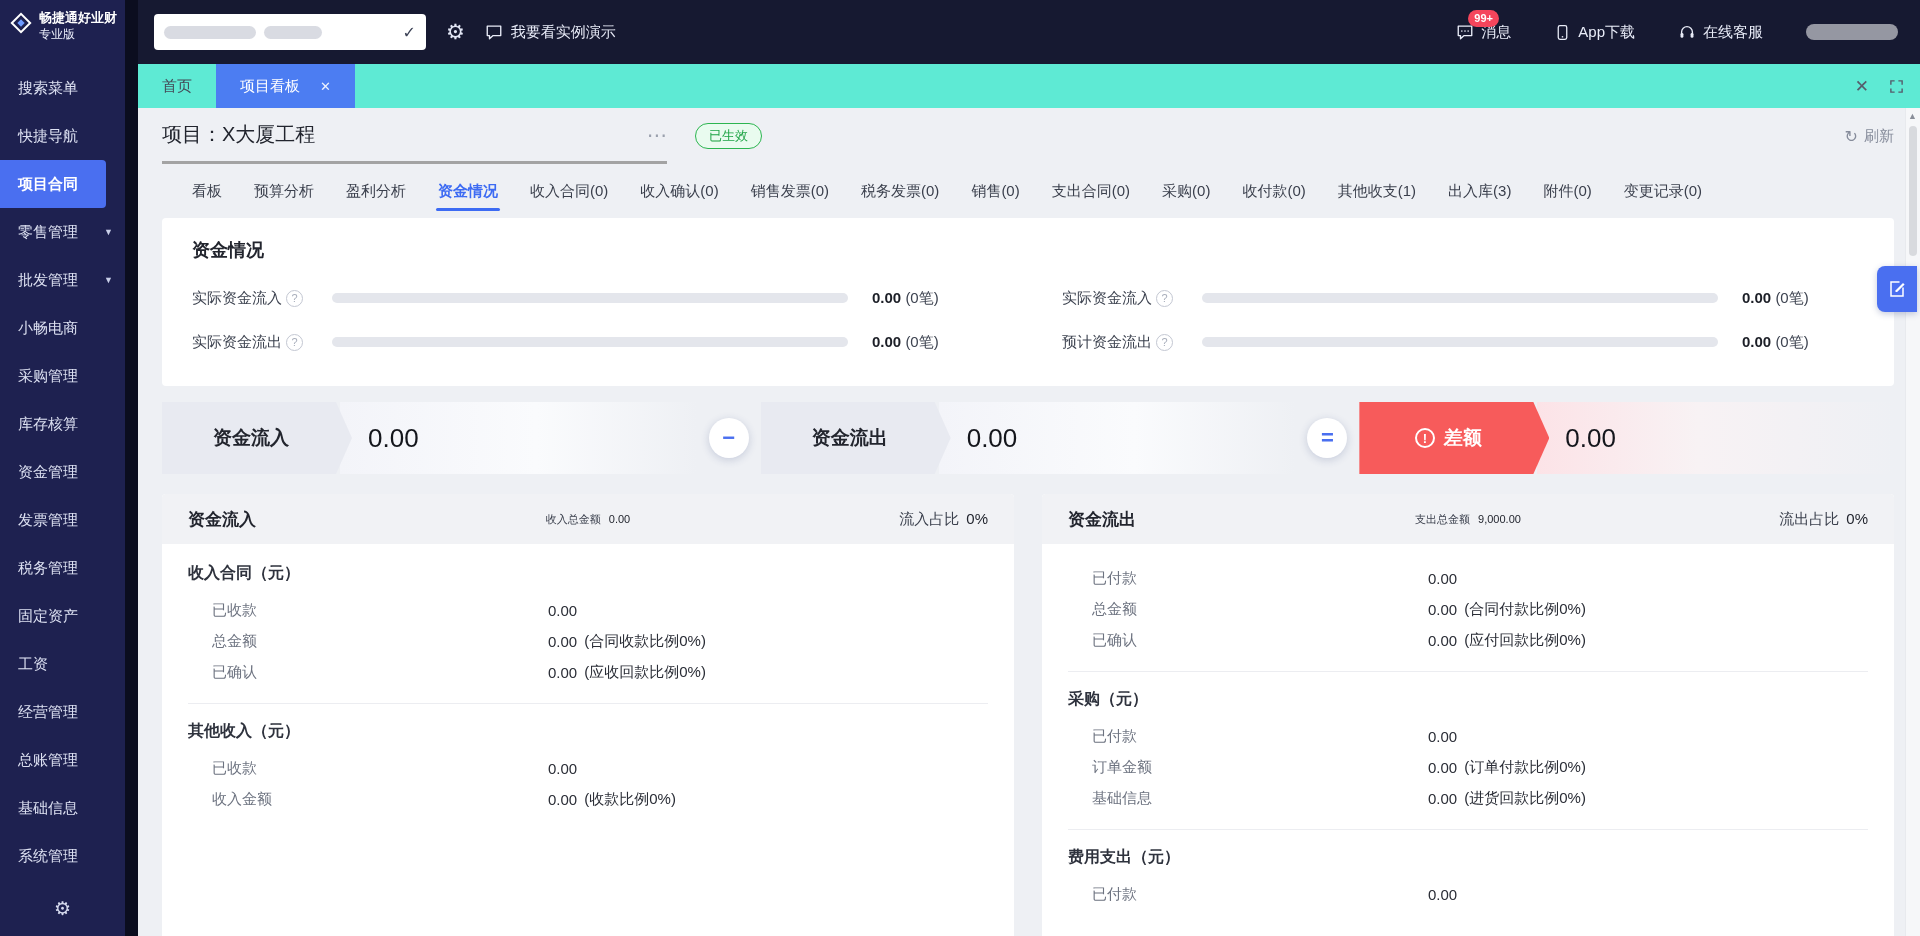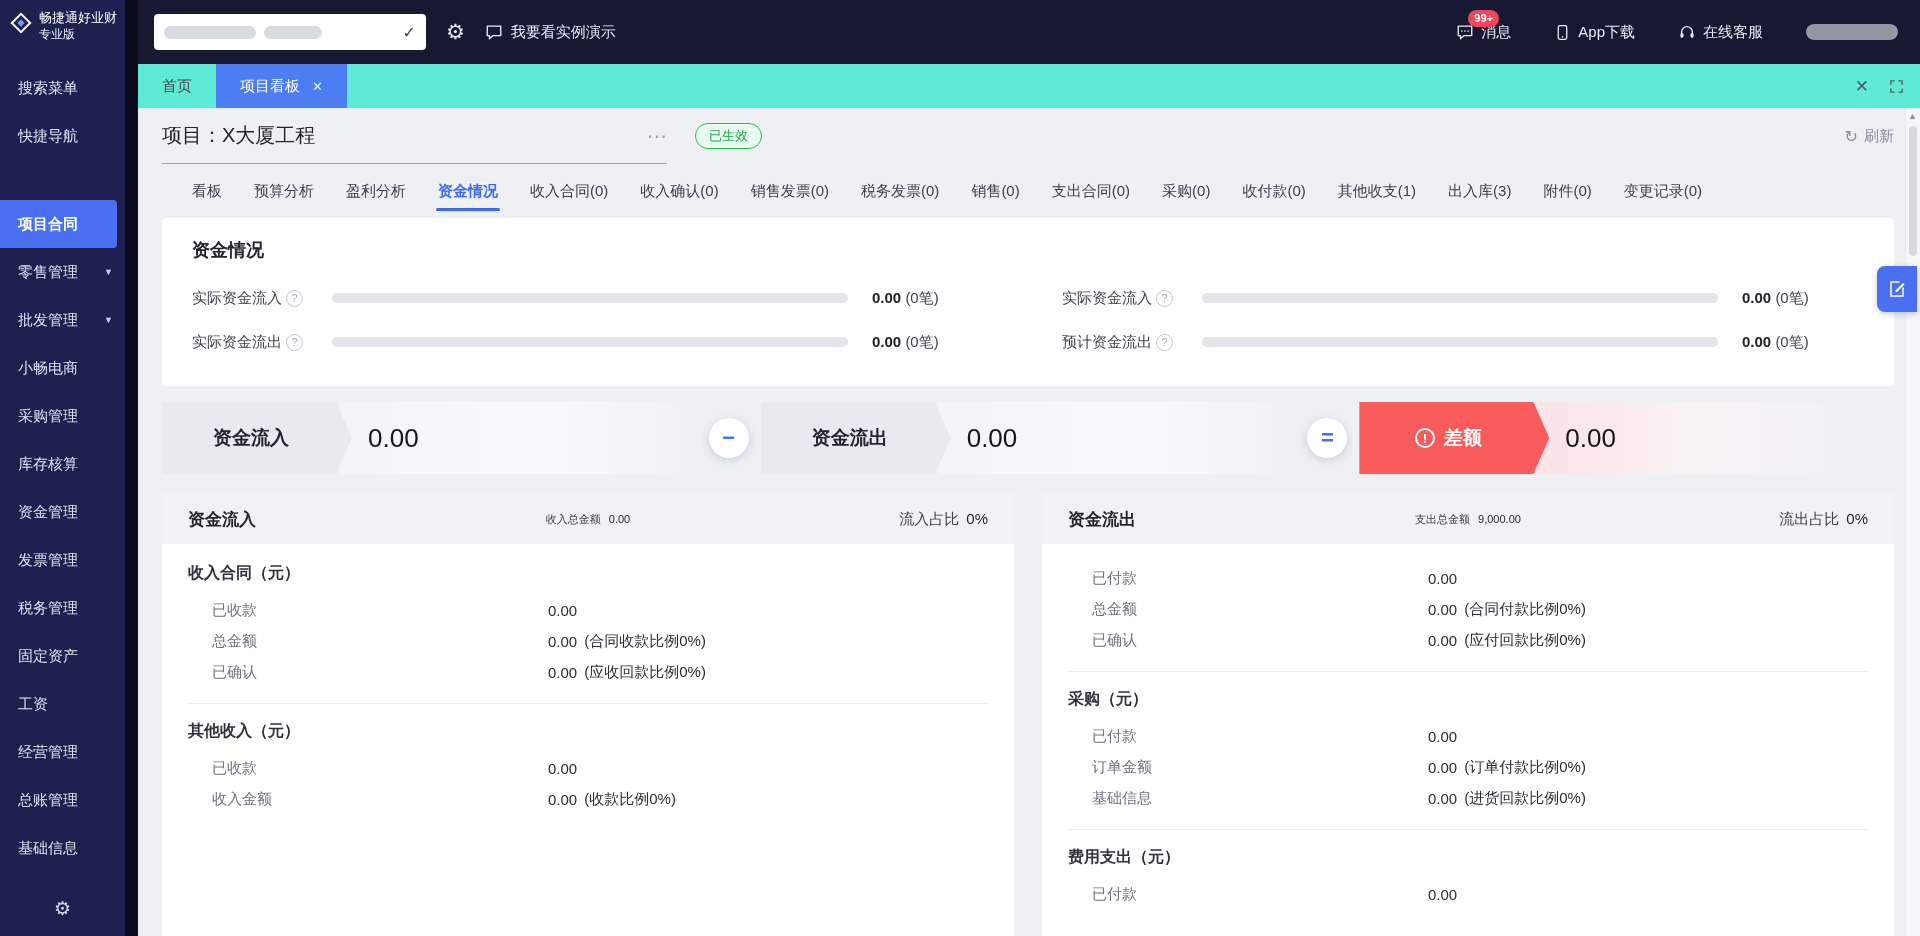--- a/index.html
+++ b/index.html
@@ -9,27 +9,27 @@
     display:flex; background:#eef0f4; color:#22252e;
   }
   .b { font-weight:bold; }
 
   
   .sidebar { width:125px; flex-shrink:0; background:#1e2150; color:#e6e9f6;
              display:flex; flex-direction:column; }
   .brand { height:64px; padding:10px 6px 0 9px; display:flex; gap:6px; }
   .logo-icon { width:24px; height:24px; flex-shrink:0; margin-top:1px; }
   .brand-text { line-height:1.3; }
-  .brand-line1 { font-size:13px; font-weight:normal; color:#fff; white-space:nowrap; }
+  .brand-line1 { font-size:13px; font-weight:bold; color:#fff; white-space:nowrap; }
   .brand-line2 { font-size:12px; color:#eceffb; }
   .menu { flex:1; overflow:hidden; }
   .menu-item { height:48px; display:flex; align-items:center; padding:0 12px 0 18px;
                font-size:15px; color:#dde1f2; cursor:pointer; }
-  .menu-item.active { background:#4a6ff0; width:117px; border-radius:0 4px 4px 0;
-                      color:#fff; font-weight:bold;margin-top:40px; }
+  .menu-item.active { background:#4a6ff0; width:106px; border-radius:0 4px 4px 0;
+                      color:#fff; font-weight:bold; }
   .menu-caret { margin-left:auto; font-size:9px; color:#c9cfe8; }
   .sidebar-footer { height:56px; display:flex; align-items:center; justify-content:center;
                     font-size:19px; color:#d6daee; }
 
   .dark-strip { width:13px; flex-shrink:0; background:#0b0d1f; }
 
   
   .main { flex:1; min-width:0; display:flex; flex-direction:column; }
 
   
@@ -47,33 +47,33 @@
              position:relative; cursor:pointer; }
   .badge-99 { position:absolute; top:-13px; left:12px; background:#f5455c; color:#fff;
               font-size:11px; line-height:1; padding:3px 6px; border-radius:9px; font-weight:bold; }
   .user-blob { width:92px; height:16px; border-radius:8px; background:rgba(255,255,255,.55); }
 
   
   .tabstrip { height:44px; flex-shrink:0; background:#5eead4; display:flex;
               align-items:stretch; padding-right:16px; }
   .wtab { display:flex; align-items:center; padding:0 24px; font-size:15px;
           color:#454a57; cursor:pointer; }
-  .wtab.active { background:#4c7df2; color:#fff; gap:12px; }
+  .wtab.active { background:#4c7df2; color:#fff; gap:20px; }
   .wtab-close { font-size:13px; opacity:.9; }
   .strip-icons { margin-left:auto; display:flex; align-items:center; gap:20px;
                  color:#565c6b; }
   .strip-icons .ic { cursor:pointer; font-size:17px; display:flex; align-items:center; }
 
   
   .content { flex:1; background:#eef0f4; padding:0 26px 0 24px; position:relative;
              overflow:hidden; }
 
   .page-head { height:56px; display:flex; align-items:center; }
   .proj-select { display:flex; align-items:center; width:505px; height:100%;
-                 border-bottom:1px solid #a3a3a3; cursor:pointer; }
+                 border-bottom:3px solid #a3a3a3; cursor:pointer; }
   .proj-label { font-size:20px; color:#22252e; }
   .more-btn { margin-left:auto; color:#9aa0ad; font-size:20px; cursor:pointer; }
   .status-badge { margin-left:28px; border:1px solid #2cb550; color:#1fa446;
                   background:#e9fbef; font-size:13px; padding:3px 13px; border-radius:13px; }
   .refresh-btn { margin-left:auto; display:flex; align-items:center; gap:6px;
                  color:#868c9b; font-size:15px; cursor:pointer; }
   .refresh-glyph { font-size:16px; }
 
   .nav-tabs { height:54px; display:flex; align-items:center; padding-left:14px; }
   .ntab { height:100%; display:flex; align-items:center; padding:0 16px; font-size:15px;

